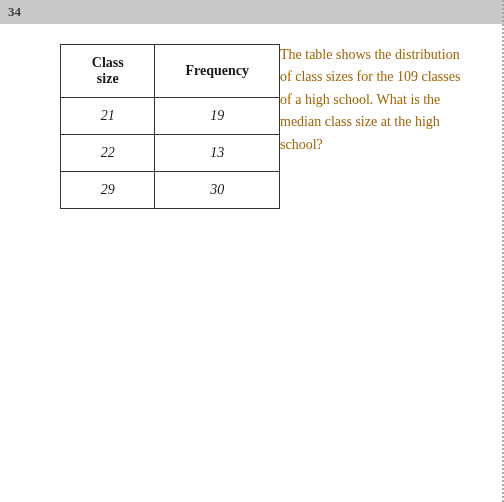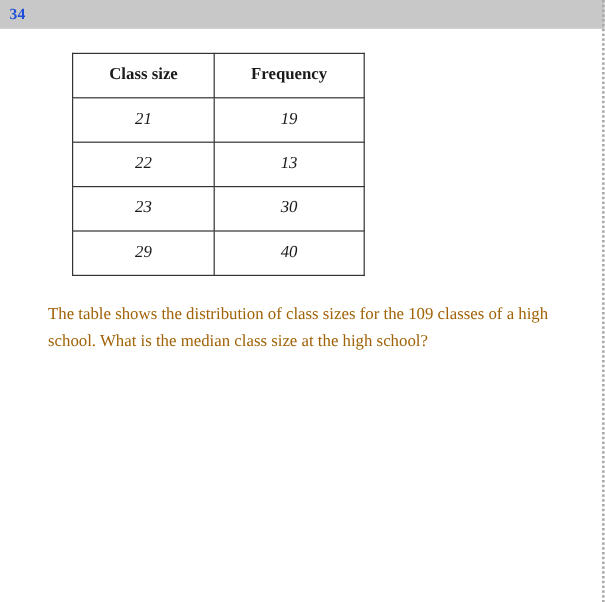--- a/index.html
+++ b/index.html
@@ -15,31 +15,31 @@
       color: #1a1a1a;
       width: 504px;
       min-height: 502px;
     }
 
     .question-number-bar {
       background: #c8c8c8;
       padding: 3px 8px;
       font-size: 13px;
       font-weight: bold;
-      color: #1d4ed8;
+      color: #404040;
       display: flex;
       align-items: center;
       width: 100%;
       height: 24px;
     }
 
     .content-area {
       padding: 20px 40px 20px 40px;
       display: flex;
-      flex-direction: column;
+      flex-direction: row;
       align-items: flex-start;
     }
 
     .table-container {
       margin-bottom: 22px;
       margin-left: 20px;
     }
 
     table {
       border-collapse: collapse;
@@ -101,26 +101,22 @@
       <tbody id="table-body">
       <tr>
             <td>21</td>
             <td>19</td>
           </tr>
           <tr>
             <td>22</td>
             <td>13</td>
           </tr>
           <tr>
-            <td>23</td>
+            <td>29</td>
             <td>30</td>
-          </tr>
-          <tr>
-            <td>29</td>
-            <td>40</td>
           </tr>
         </tbody>
     </table>
   </div>
 
   <p class="description-text">The table shows the distribution of class sizes for the 109 classes of a high school. What is the median class size at the high school?</p>
 </div>
 
 <div class="right-dotted-border"></div>
 

